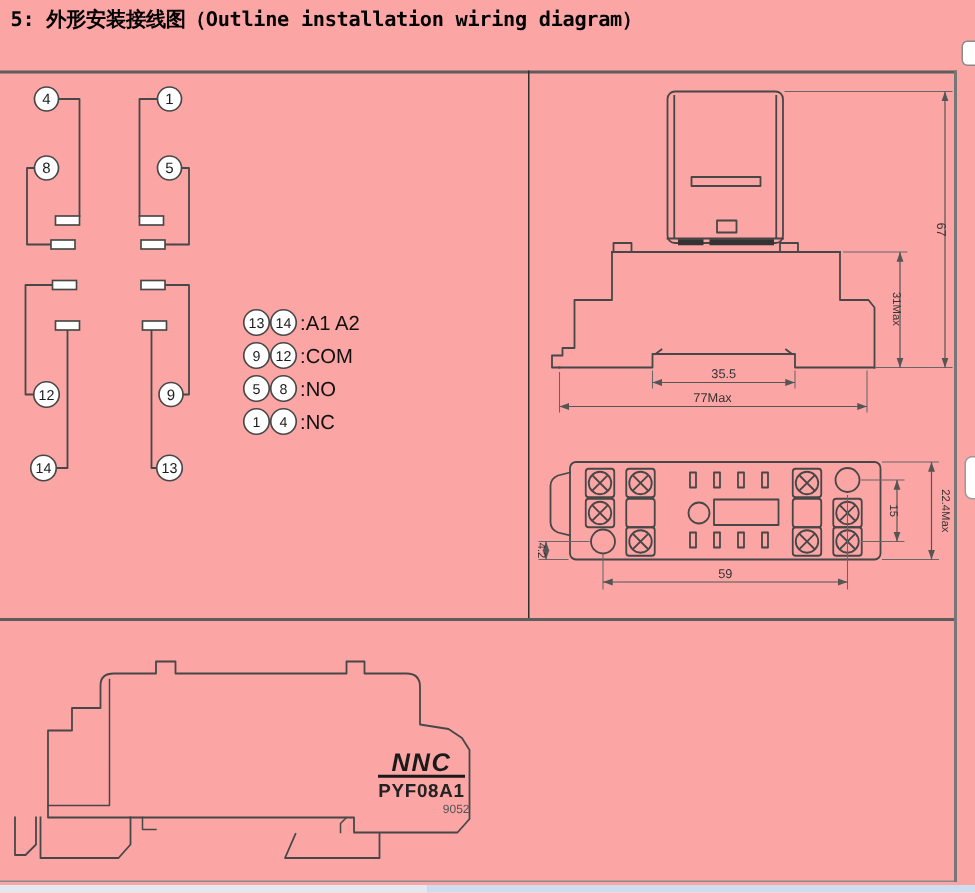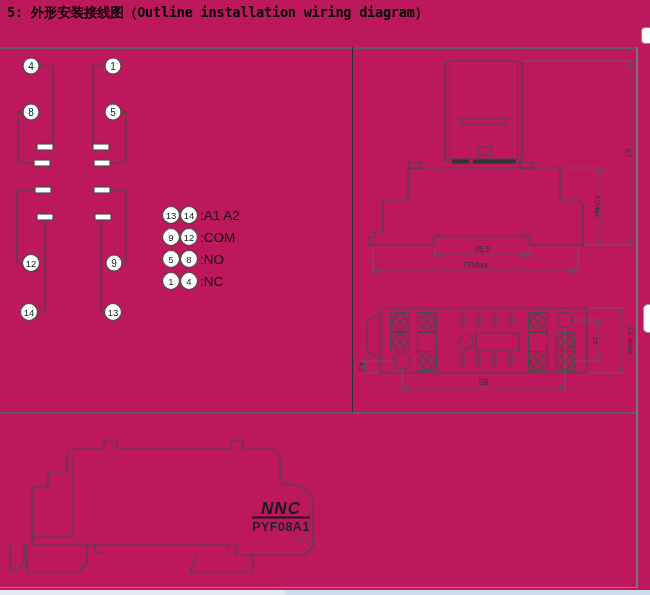--- a/index.html
+++ b/index.html
@@ -1,16 +1,16 @@
 <!DOCTYPE html>
 <html><head>
 <meta charset="utf-8">
 <style>
   html,body{margin:0;padding:0;background:#fff;}
-  .page{position:relative;width:650px;height:595px;background:#be185d;overflow:hidden;
+  .page{position:relative;width:650px;height:595px;background:#fca5a5;overflow:hidden;
         font-family:"Liberation Sans","DejaVu Sans",sans-serif;text-align:right;}
   .title{position:absolute;left:7px;top:4px;font-size:13.5px;font-weight:bold;color:#000;
          font-family:"DejaVu Sans Mono","Liberation Mono",monospace;letter-spacing:-0.2px;white-space:nowrap;}
   .b{position:absolute;background:#5d5d5d;}
   .b.top{left:0;top:47px;width:638px;height:2px;}
   .b.rowdiv{left:0;top:412px;width:638px;height:2px;}
   .b.bot{left:0;top:587px;width:638px;height:1px;background:#8a8a8a;}
   .b.right{left:636px;top:47px;width:2px;height:541px;background:#777;}
   .b.coldiv{left:352px;top:47px;width:1px;height:365px;background:#2f2f2f;}
   .cut{position:absolute;background:#fff;border:1.5px solid #8a8a8a;}

